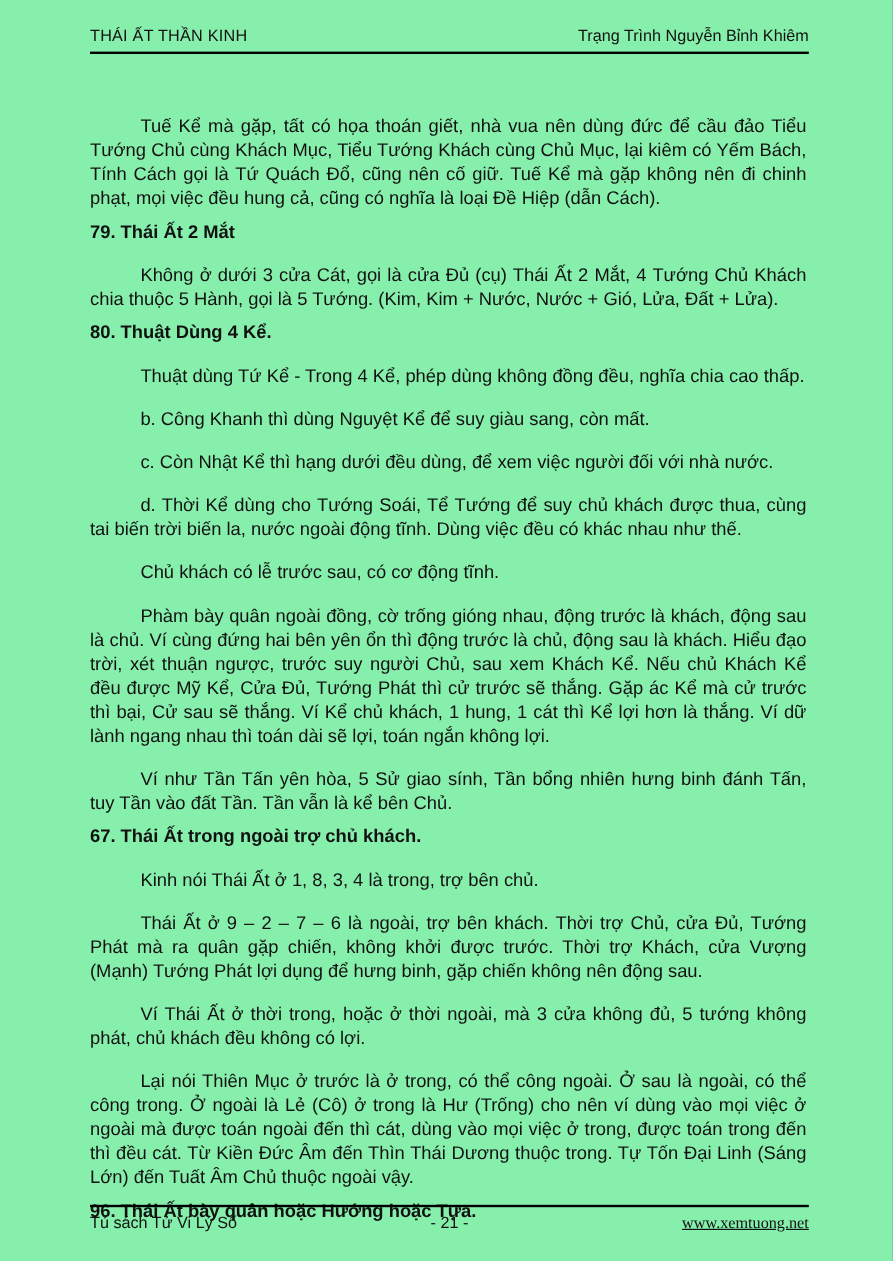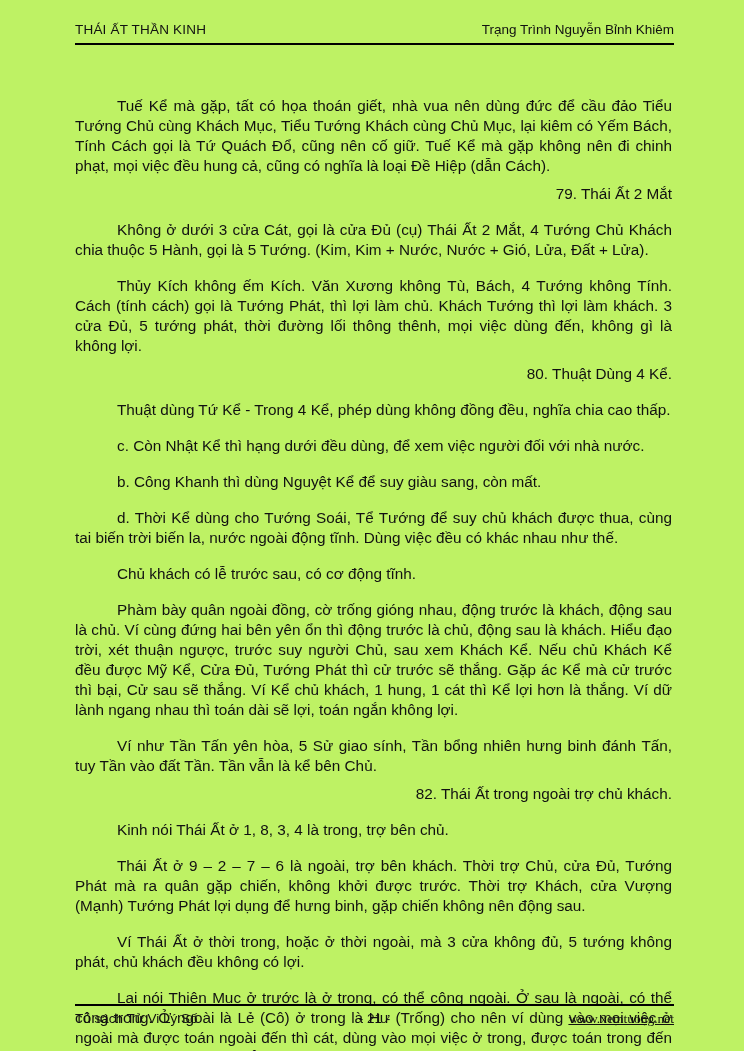--- a/index.html
+++ b/index.html
@@ -5,21 +5,21 @@
   html, body {
     margin: 0;
     padding: 0;
     background: #888;
   }
   .page {
     position: relative;
     width: 744px;
     height: 1051px;
     margin: 0 auto;
-    background: #bef264;
+    background: #86efac;
     font-family: "Liberation Sans", sans-serif;
     color: #111111;
     overflow: hidden;
     box-sizing: border-box;
   }
   .running-header {
     position: absolute;
     top: 22px;
     left: 75px;
     right: 70px;
@@ -40,23 +40,23 @@
     line-height: 20px;
     text-align: justify;
   }
   .content p.para {
     margin: 16px 0 5px 0;
     text-indent: 42px;
   }
   .content h2.heading {
     font-size: 15.3px;
     line-height: 20px;
-    font-weight: normal;
+    font-weight: bold;
     margin: 8px 0 6px 0;
-    text-align: right;
+    text-align: left;
   }
   .running-footer {
     position: absolute;
     left: 75px;
     right: 70px;
     top: 1004px;
     border-top: 2.5px solid #000000;
     padding-top: 5px;
     display: flex;
     font-size: 13.5px;
@@ -78,30 +78,29 @@
 
   <div class="running-header">
     <span class="left">THÁI ẤT THẦN KINH</span>
     <span class="right">Trạng Trình Nguyễn Bỉnh Khiêm</span>
   </div>
 
   <div class="content">
     <p class="para">Tuế Kể mà gặp, tất có họa thoán giết, nhà vua nên dùng đức để cầu đảo Tiểu Tướng Chủ cùng Khách Mục, Tiểu Tướng Khách cùng Chủ Mục, lại kiêm có Yếm Bách, Tính Cách gọi là Tứ Quách Đổ, cũng nên cố giữ. Tuế Kể mà gặp không nên đi chinh phạt, mọi việc đều hung cả, cũng có nghĩa là loại Đề Hiệp (dẫn Cách).</p>
     <h2 class="heading">79. Thái Ất 2 Mắt</h2>
     <p class="para">Không ở dưới 3 cửa Cát, gọi là cửa Đủ (cụ) Thái Ất 2 Mắt, 4 Tướng Chủ Khách chia thuộc 5 Hành, gọi là 5 Tướng. (Kim, Kim + Nước, Nước + Gió, Lửa, Đất + Lửa).</p>
-    <p class="para">Thủy Kích không ếm Kích. Văn Xương không Tù, Bách, 4 Tướng không Tính. Cách (tính cách) gọi là Tướng Phát, thì lợi làm chủ. Khách Tướng thì lợi làm khách. 3 cửa Đủ, 5 tướng phát, thời đường lối thông thênh, mọi việc dùng đến, không gì là không lợi.</p>
     <h2 class="heading">80. Thuật Dùng 4 Kể.</h2>
     <p class="para">Thuật dùng Tứ Kể - Trong 4 Kể, phép dùng không đồng đều, nghĩa chia cao thấp.</p>
+    <p class="para">b. Công Khanh thì dùng Nguyệt Kể để suy giàu sang, còn mất.</p>
     <p class="para">c. Còn Nhật Kể thì hạng dưới đều dùng, để xem việc người đối với nhà nước.</p>
-    <p class="para">b. Công Khanh thì dùng Nguyệt Kể để suy giàu sang, còn mất.</p>
     <p class="para">d. Thời Kể dùng cho Tướng Soái, Tể Tướng để suy chủ khách được thua, cùng tai biến trời biến la, nước ngoài động tĩnh. Dùng việc đều có khác nhau như thế.</p>
     <p class="para">Chủ khách có lễ trước sau, có cơ động tĩnh.</p>
     <p class="para">Phàm bày quân ngoài đồng, cờ trống gióng nhau, động trước là khách, động sau là chủ. Ví cùng đứng hai bên yên ổn thì động trước là chủ, động sau là khách. Hiểu đạo trời, xét thuận ngược, trước suy người Chủ, sau xem Khách Kể. Nếu chủ Khách Kể đều được Mỹ Kể, Cửa Đủ, Tướng Phát thì cử trước sẽ thắng. Gặp ác Kể mà cử trước thì bại, Cử sau sẽ thắng. Ví Kể chủ khách, 1 hung, 1 cát thì Kể lợi hơn là thắng. Ví dữ lành ngang nhau thì toán dài sẽ lợi, toán ngắn không lợi.</p>
     <p class="para">Ví như Tần Tấn yên hòa, 5 Sử giao sính, Tần bổng nhiên hưng binh đánh Tấn, tuy Tần vào đất Tần. Tần vẫn là kể bên Chủ.</p>
-    <h2 class="heading">82. Thái Ất trong ngoài trợ chủ khách.</h2>
+    <h2 class="heading">67. Thái Ất trong ngoài trợ chủ khách.</h2>
     <p class="para">Kinh nói Thái Ất ở 1, 8, 3, 4 là trong, trợ bên chủ.</p>
     <p class="para">Thái Ất ở 9 – 2 – 7 – 6 là ngoài, trợ bên khách. Thời trợ Chủ, cửa Đủ, Tướng Phát mà ra quân gặp chiến, không khởi được trước. Thời trợ Khách, cửa Vượng (Mạnh) Tướng Phát lợi dụng để hưng binh, gặp chiến không nên động sau.</p>
     <p class="para">Ví Thái Ất ở thời trong, hoặc ở thời ngoài, mà 3 cửa không đủ, 5 tướng không phát, chủ khách đều không có lợi.</p>
     <p class="para">Lại nói Thiên Mục ở trước là ở trong, có thể công ngoài. Ở sau là ngoài, có thể công trong. Ở ngoài là Lẻ (Cô) ở trong là Hư (Trống) cho nên ví dùng vào mọi việc ở ngoài mà được toán ngoài đến thì cát, dùng vào mọi việc ở trong, được toán trong đến thì đều cát. Từ Kiền Đức Âm đến Thìn Thái Dương thuộc trong. Tự Tốn Đại Linh (Sáng Lớn) đến Tuất Âm Chủ thuộc ngoài vậy.</p>
     <h2 class="heading">96. Thái Ất bày quân hoặc Hướng hoặc Tựa.</h2>
   </div>
 
   <div class="running-footer">
     <span class="seg left">Tủ sách Tử Vi Lý Số</span>
     <span class="seg center">- 21 -</span>

